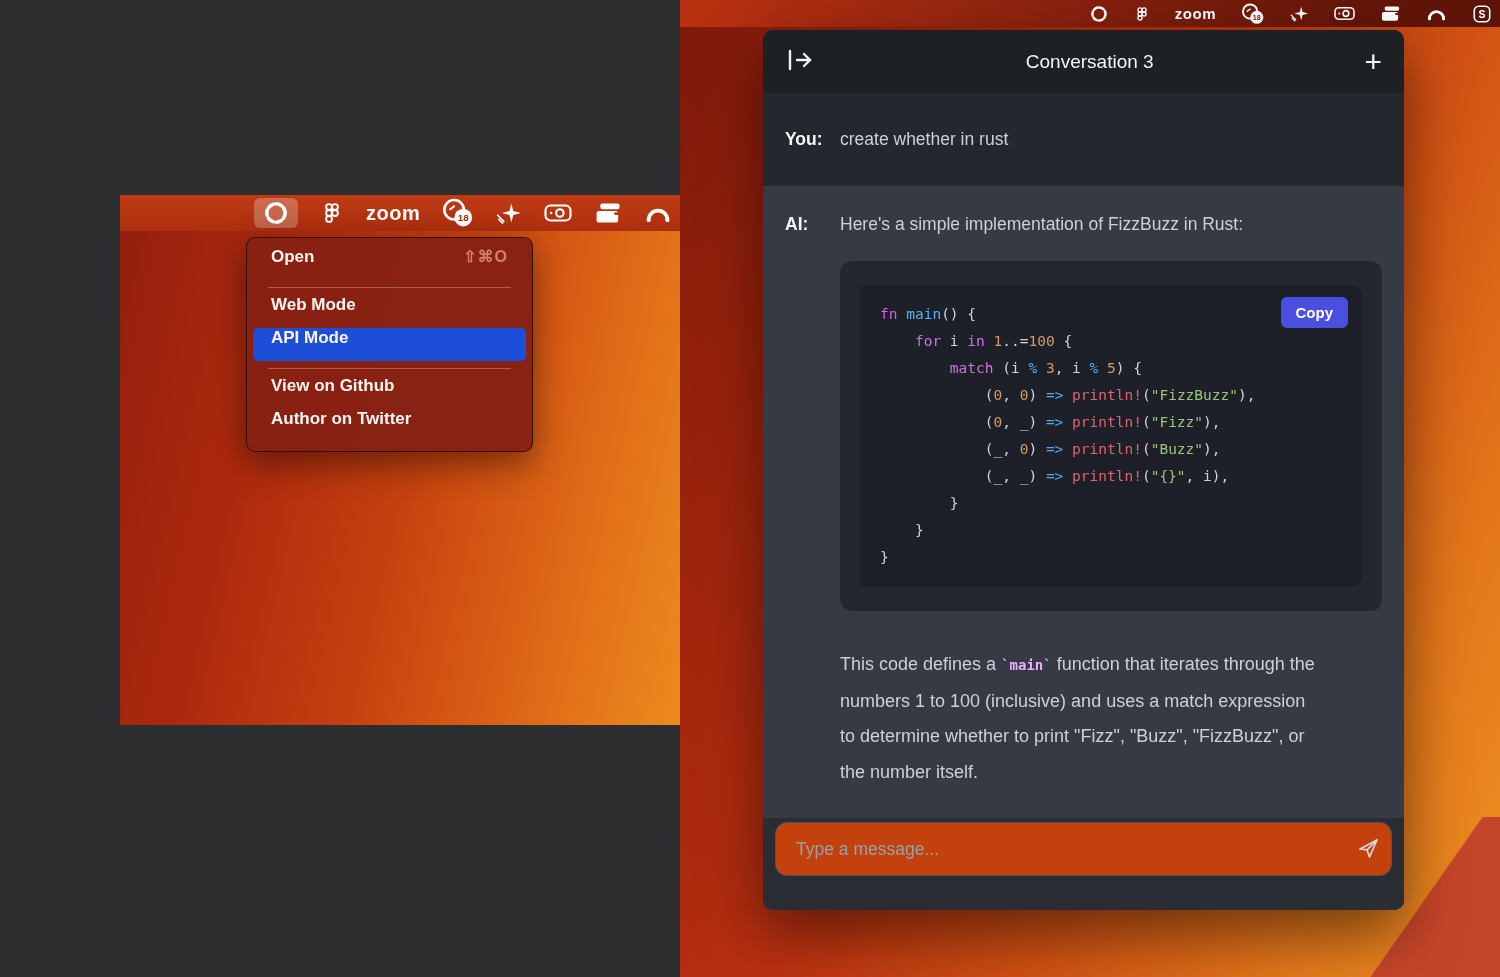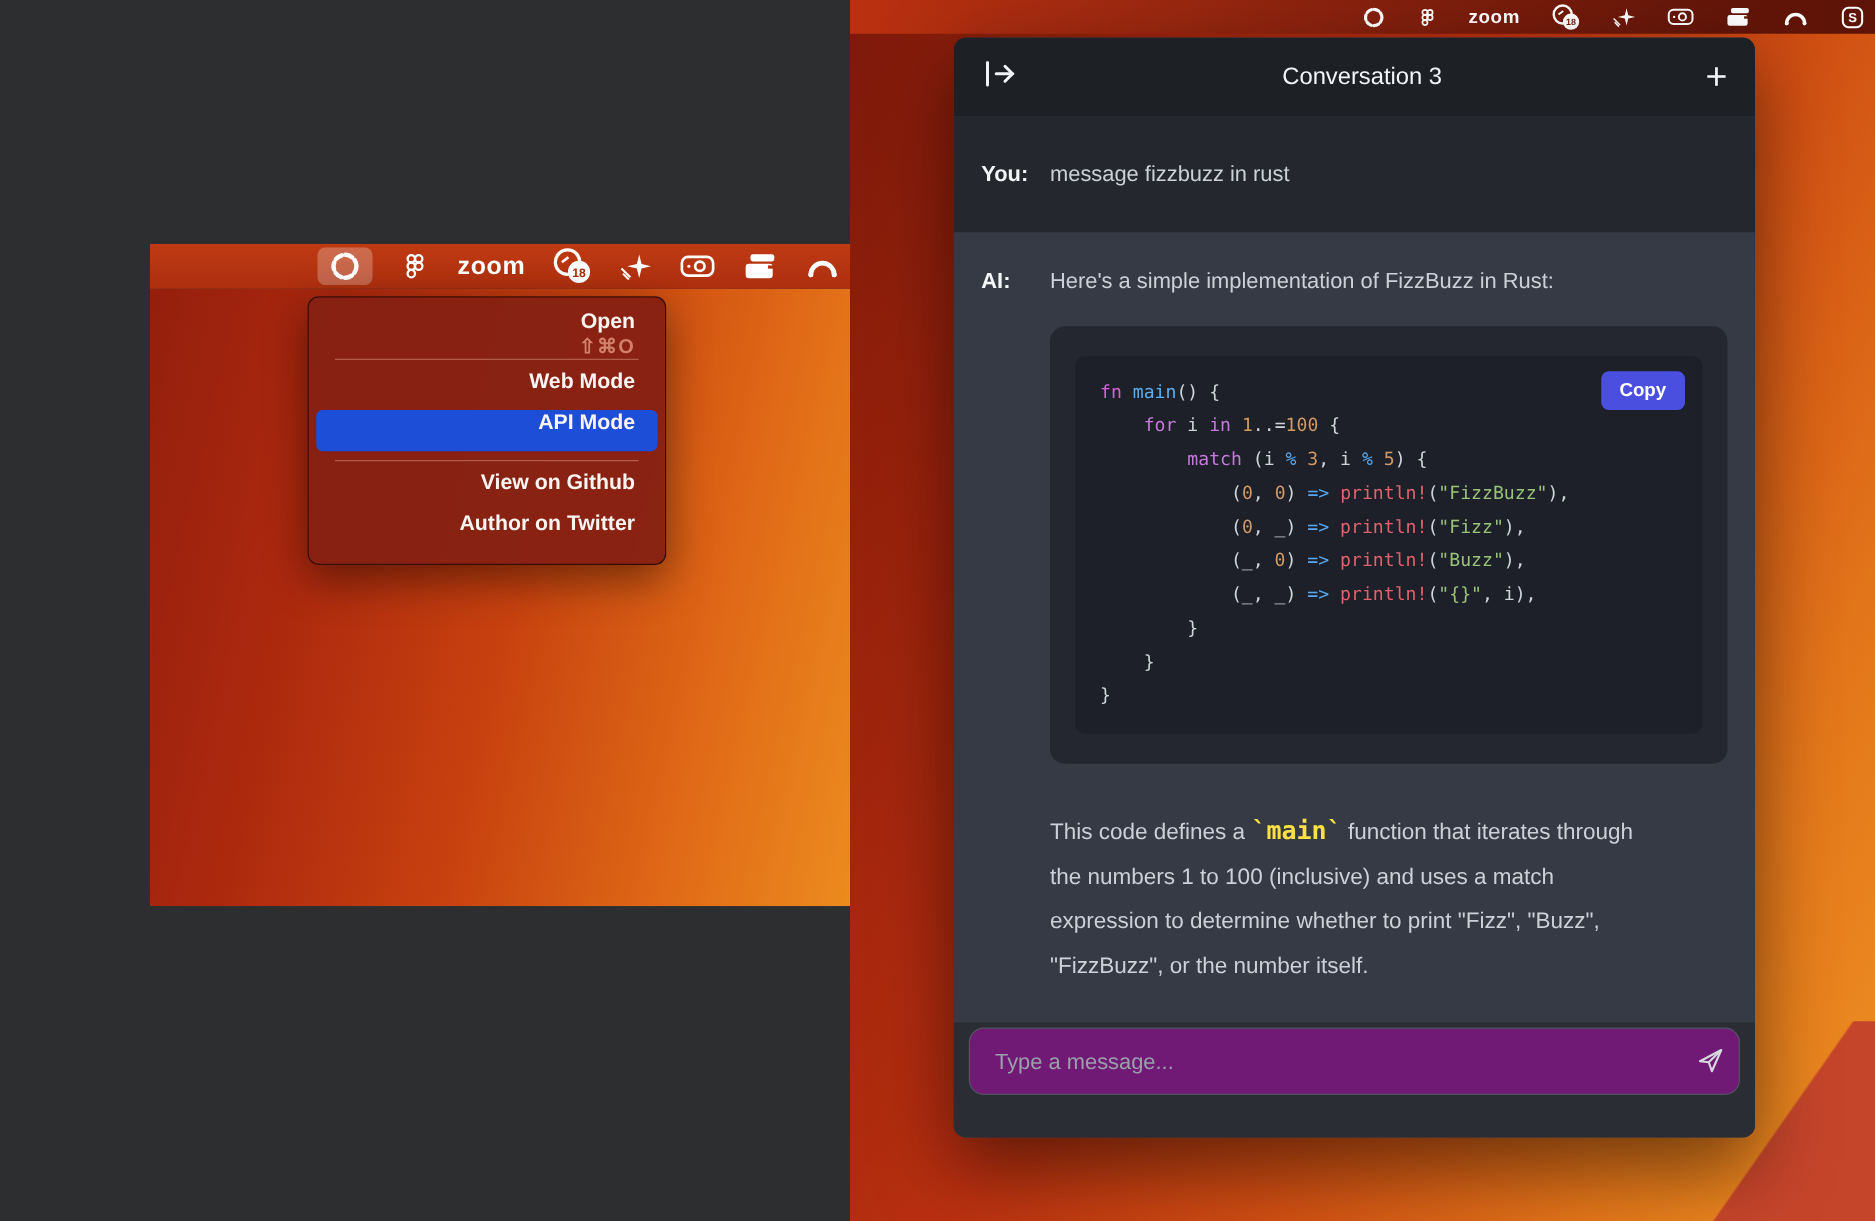--- a/index.html
+++ b/index.html
@@ -16,22 +16,22 @@
                     background:linear-gradient(103deg,#941f0d 0%,#ad290e 25%,#c8420f 52%,#e06a17 78%,#ec8b1e 100%); }
   .mb-item { display:flex; align-items:center; justify-content:center; color:#fff; flex:0 0 auto; }
   .mb-highlight { width:44px; height:30px; border-radius:6px; background:rgba(255,255,255,0.25); }
   .zoom-label { font-size:20px; font-weight:700; color:#fff; letter-spacing:0.5px; }
   .mini-menubar svg { display:block; }
 
   
   .dropdown { position:absolute; left:246px; top:237px; width:287px; border-radius:9px;
               background:rgba(134,33,19,0.97); border:1px solid rgba(35,8,4,0.8);
               box-shadow:0 12px 34px rgba(0,0,0,0.45); padding:9px 0; z-index:5; }
-  .menu-row { height:33px; display:flex; align-items:flex-end; justify-content:space-between;
-              padding:0 24px; color:#fbf5f2; font-size:17px; font-weight:600;flex-direction:column; }
+  .menu-row { height:33px; display:flex; align-items:flex-start; justify-content:space-between;
+              padding:0 24px; color:#fbf5f2; font-size:17px; font-weight:600; }
   .menu-row .shortcut { color:rgba(255,185,160,0.62); font-weight:600; font-size:16px; letter-spacing:1px; }
   .menu-row.selected { background:#1d4ed8; border-radius:5px; margin:0 6px; padding:0 18px; }
   .menu-sep { height:1px; background:rgba(255,200,180,0.35); margin:7px 21px; }
 
   
   .desktop { position:absolute; left:680px; top:0; width:820px; height:977px;
              background:linear-gradient(115deg,#7c190a 0%,#9c230c 20%,#bb3010 42%,#d04f13 62%,#e3761a 82%,#ee9122 100%); }
   .wedge { position:absolute; right:0; bottom:0; width:130px; height:160px;
            background:linear-gradient(125deg,rgba(0,0,0,0) 46%, #c5452a 47%); }
   .menubar { position:absolute; left:0; top:0; width:820px; height:27px;
@@ -67,24 +67,24 @@
   .tok-fn  { color:#5caeef; }
   .tok-num { color:#d19a66; }
   .tok-op  { color:#56a8f2; }
   .tok-mac { color:#e0626c; }
   .tok-str { color:#98c379; }
   .copy-btn { position:absolute; top:12px; right:14px; background:#4a4fe0; color:#fff;
               font-size:15px; font-weight:700; border:none; border-radius:6px;
               padding:7px 15px; cursor:pointer; font-family:"Liberation Sans", sans-serif; }
 
   .explanation { margin-top:36px; width:482px; color:#ccd0d8; font-size:18px; line-height:35.5px; }
-  .inline-code { font-family:"DejaVu Sans Mono", monospace; font-weight:700; color:#fde047; font-size:20px; }
+  .inline-code { font-family:"DejaVu Sans Mono", monospace; font-weight:700; color:#f0abfc; font-size:14px; }
 
   .win-footer { position:absolute; left:0; right:0; bottom:0; height:92px; background:#2a2d34; z-index:4; }
-  .composer { position:absolute; left:12px; right:12px; top:4px; height:54px; background:#701a75;
+  .composer { position:absolute; left:12px; right:12px; top:4px; height:54px; background:#c2410c;
               border:1px solid #51545d; border-radius:12px; display:flex; align-items:center; }
   .composer input { flex:1; background:transparent; border:none; outline:none; color:#e8eaee;
                     font-size:17.5px; padding:0 20px; font-family:"Liberation Sans", sans-serif; }
   .composer input::placeholder { color:#9aa0aa; }
   .send-btn { width:46px; height:100%; display:flex; align-items:center; justify-content:center;
               background:transparent; border:none; cursor:pointer; }
 </style>
 </head>
 <body>
 
@@ -244,21 +244,21 @@
       </div>
       <div class="win-title">Conversation 3</div>
       <div class="hdr-btn">
         <span class="plus-glyph">+</span>
       </div>
     </div>
 
 
     <div class="row-you">
       <span class="msg-label">You:</span>
-      <span class="msg-text">message fizzbuzz in rust</span>
+      <span class="msg-text">create whether in rust</span>
     </div>
 
     <div class="row-ai">
       <span class="msg-label">AI:</span>
       <div class="ai-content">
         <div class="msg-text">Here's a simple implementation of FizzBuzz in Rust:</div>
 
         <div class="code-outer">
           <div class="code-inner">
             <button class="copy-btn">Copy</button>

